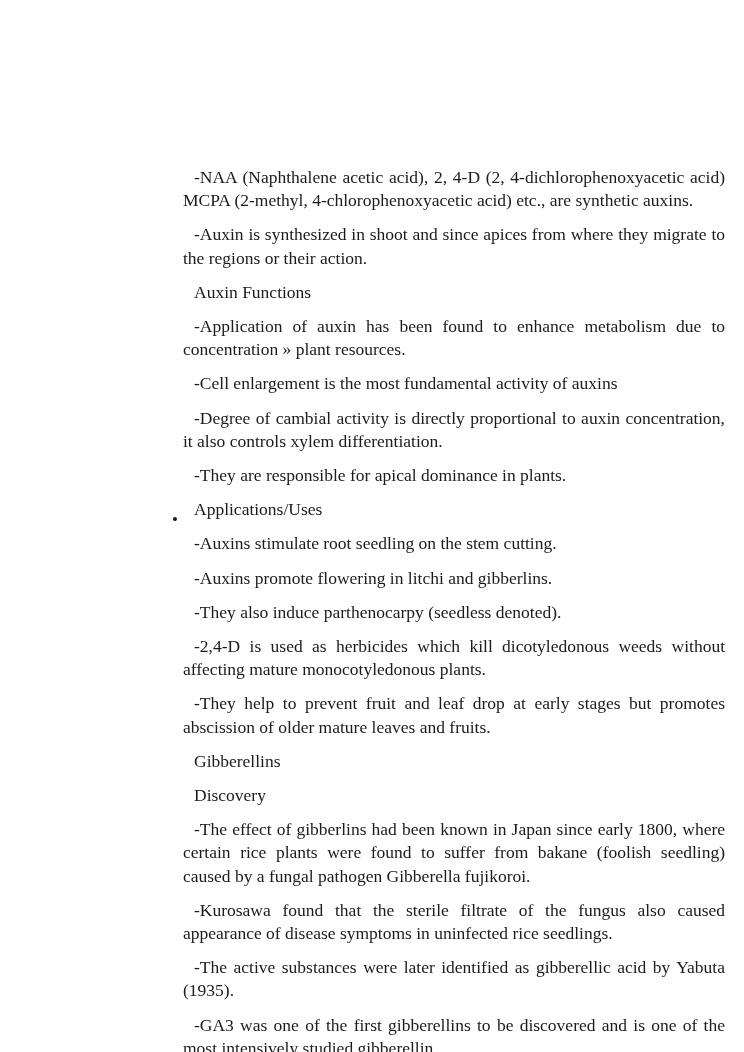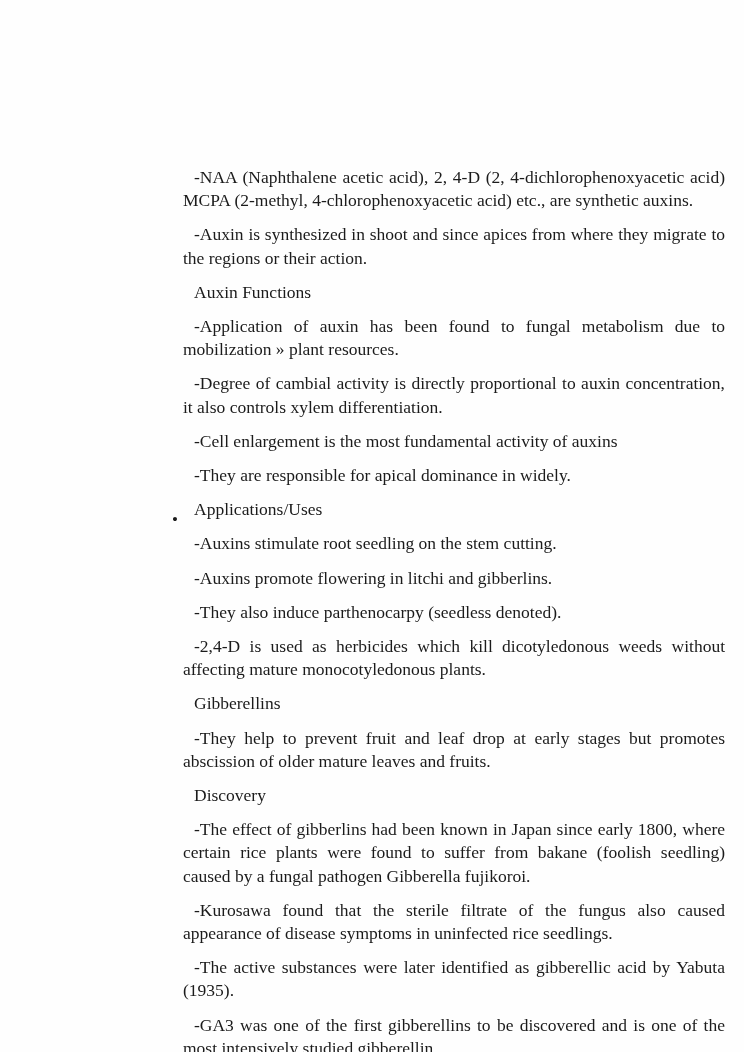--- a/index.html
+++ b/index.html
@@ -39,30 +39,30 @@
   }
 </style>
 </head>
 <body>
 
 <div class="page">
   <div class="text-block" id="paragraphs">
       <p class="para"><span>-NAA (Naphthalene acetic acid), 2, 4-D (2, 4-dichlorophenoxyacetic acid) MCPA (2-methyl, 4-chlorophenoxyacetic acid) etc., are synthetic auxins.</span></p>
       <p class="para"><span>-Auxin is synthesized in shoot and since apices from where they migrate to the regions or their action.</span></p>
       <p class="para"><span>Auxin Functions</span></p>
-      <p class="para"><span>-Application of auxin has been found to fungal metabolism due to mobilization » plant resources.</span></p>
+      <p class="para"><span>-Application of auxin has been found to enhance metabolism due to concentration » plant resources.</span></p>
+      <p class="para"><span>-Cell enlargement is the most fundamental activity of auxins</span></p>
       <p class="para"><span>-Degree of cambial activity is directly proportional to auxin concentration, it also controls xylem differentiation.</span></p>
-      <p class="para"><span>-Cell enlargement is the most fundamental activity of auxins</span></p>
-      <p class="para"><span>-They are responsible for apical dominance in widely.</span></p>
+      <p class="para"><span>-They are responsible for apical dominance in plants.</span></p>
       <p class="para"><span class="bullet">•</span><span>Applications/Uses</span></p>
       <p class="para"><span>-Auxins stimulate root seedling on the stem cutting.</span></p>
       <p class="para"><span>-Auxins promote flowering in litchi and gibberlins.</span></p>
       <p class="para"><span>-They also induce parthenocarpy (seedless denoted).</span></p>
       <p class="para"><span>-2,4-D is used as herbicides which kill dicotyledonous weeds without affecting mature monocotyledonous plants.</span></p>
+      <p class="para"><span>-They help to prevent fruit and leaf drop at early stages but promotes abscission of older mature leaves and fruits.</span></p>
       <p class="para"><span>Gibberellins</span></p>
-      <p class="para"><span>-They help to prevent fruit and leaf drop at early stages but promotes abscission of older mature leaves and fruits.</span></p>
       <p class="para"><span>Discovery</span></p>
       <p class="para"><span>-The effect of gibberlins had been known in Japan since early 1800, where certain rice plants were found to suffer from bakane (foolish seedling) caused by a fungal pathogen Gibberella fujikoroi.</span></p>
       <p class="para"><span>-Kurosawa found that the sterile filtrate of the fungus also caused appearance of disease symptoms in uninfected rice seedlings.</span></p>
       <p class="para"><span>-The active substances were later identified as gibberellic acid by Yabuta (1935).</span></p>
       <p class="para"><span>-GA3 was one of the first gibberellins to be discovered and is one of the most intensively studied gibberellin.</span></p>
     </div>
 </div>
 
 </body></html>

